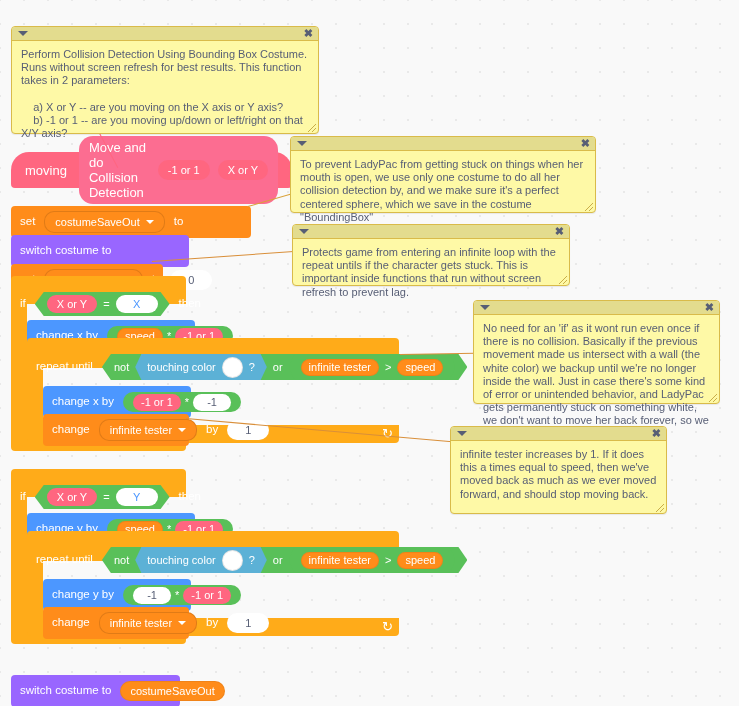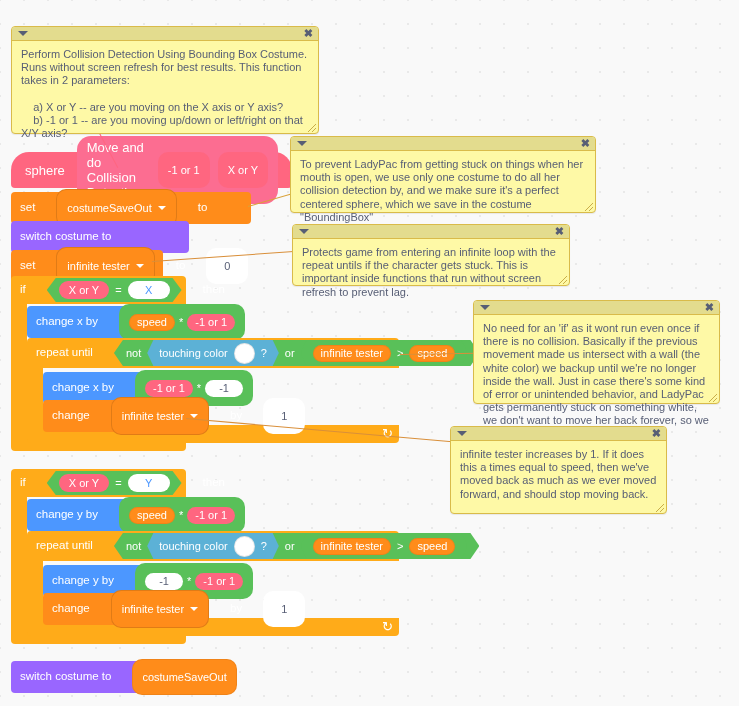--- a/index.html
+++ b/index.html
@@ -62,34 +62,35 @@
   
   .conn{position:absolute;transform-origin:0 50%;height:1.4px;z-index:5;}
   .row{
     position:absolute;
     display:flex;align-items:center;
     height:32px;
     border-radius:4px;
     color:#fff;
     font-size:11.5px;
     padding:0 9px;
-    gap:21px;
+    gap:9px;
     white-space:nowrap;
     box-sizing:border-box;
+    margin-top:14px;
   }
   .lbl{color:#fff;font-size:11.5px;line-height:1;}
 
   .c-motion{background:#4c97ff;}
   .c-looks{background:#9966ff;}
   .c-data{background:#ff8c1a;}
 
   
   .rep{
     display:inline-flex;align-items:center;justify-content:center;
-    height:36px;padding:0 10px;border-radius:10px;
+    height:20px;padding:0 10px;border-radius:10px;
     font-size:11px;color:#fff;white-space:nowrap;gap:4px;
   }
   .rep.var{background:#ff8c1a;box-shadow:inset 0 0 0 1px rgba(0,0,0,.06);}
   .rep.param{background:#ff6680;}
   .rep.looks{background:#9966ff;}
   .rep.op{background:#59c059;}
   .rep.white{
     background:#fff;color:#575e75;min-width:22px;
   }
   .rep.whiteblue{background:#fff;color:#4c97ff;min-width:22px;}
@@ -198,21 +199,21 @@
   <div class="comment" style="left:450px;top:426px;width:217px;height:88px;">
     <div class="comment-head">
       <span class="cm-caret"></span>
       <span class="cm-close">✖</span>
     </div>
     <div class="comment-body">infinite tester increases by 1. If it does this a times equal to speed, then we've moved back as much as we ever moved forward, and should stop moving back.</div>
     <div class="cm-resize"></div>
   </div>
 
   <div class="define-hat" style="left:11px;top:152px;width:281px;">
-    <span class="define-txt">sphere</span>
+    <span class="define-txt">moving</span>
     <span class="define-inner">
       <span class="define-txt">Move and do Collision Detection</span>
       <span class="rep param">-1 or 1</span>
       <span class="rep param">X or Y</span>
     </span>
   </div>
 
   <div class="row c-data" style="left:11px;top:192px;width:240px;">
     <span class="lbl">set</span>
     <span class="rep dropdown">

